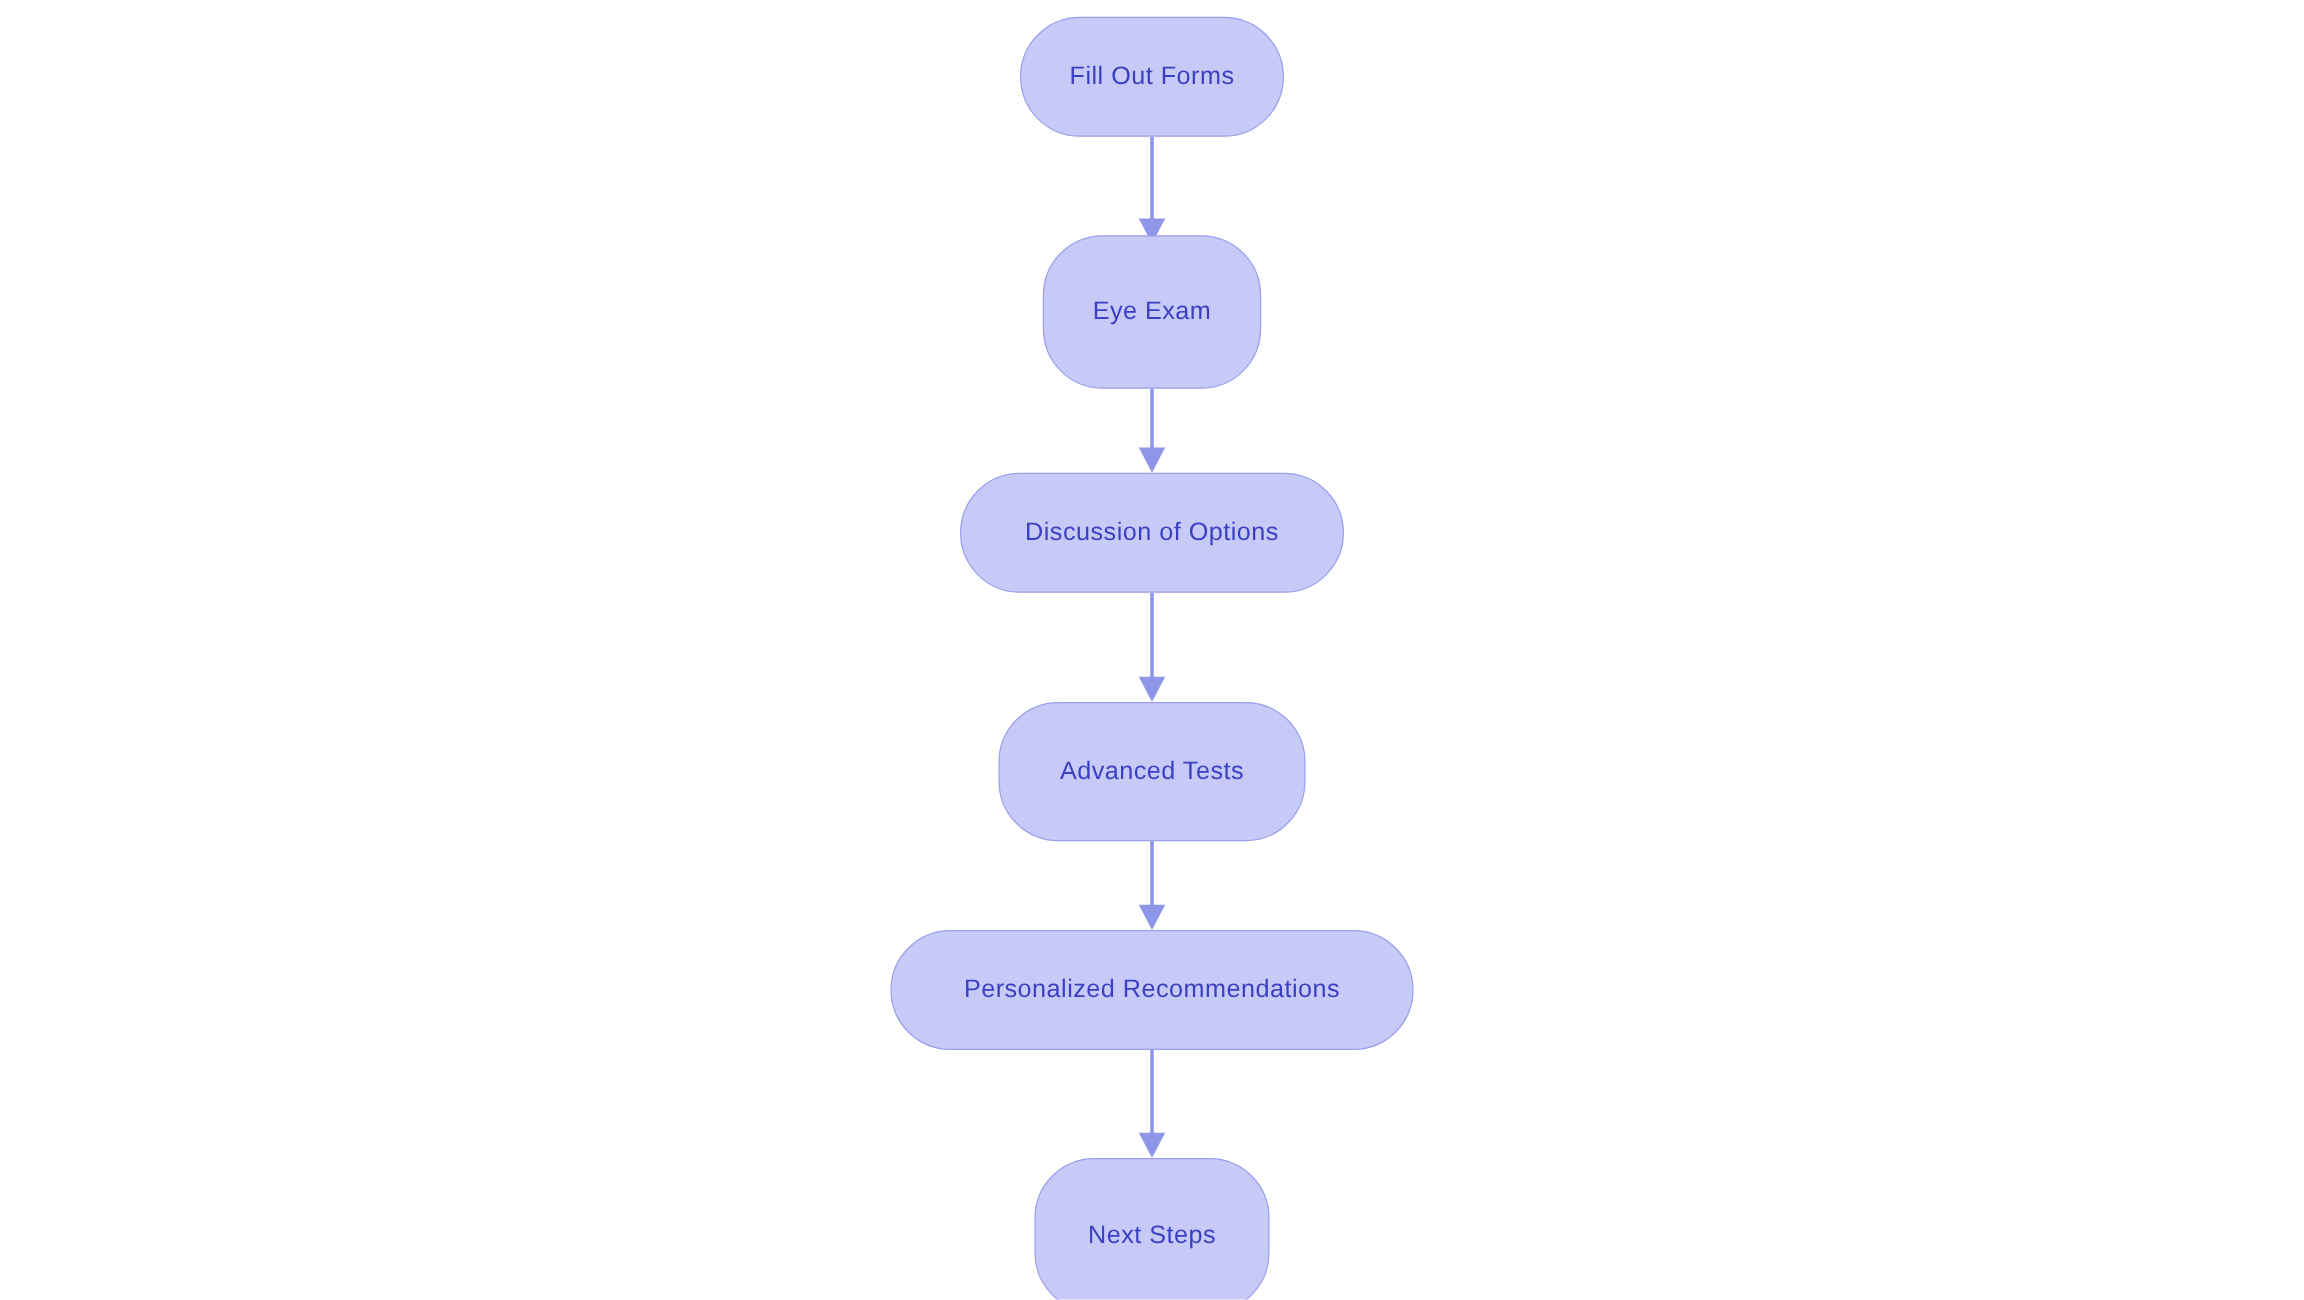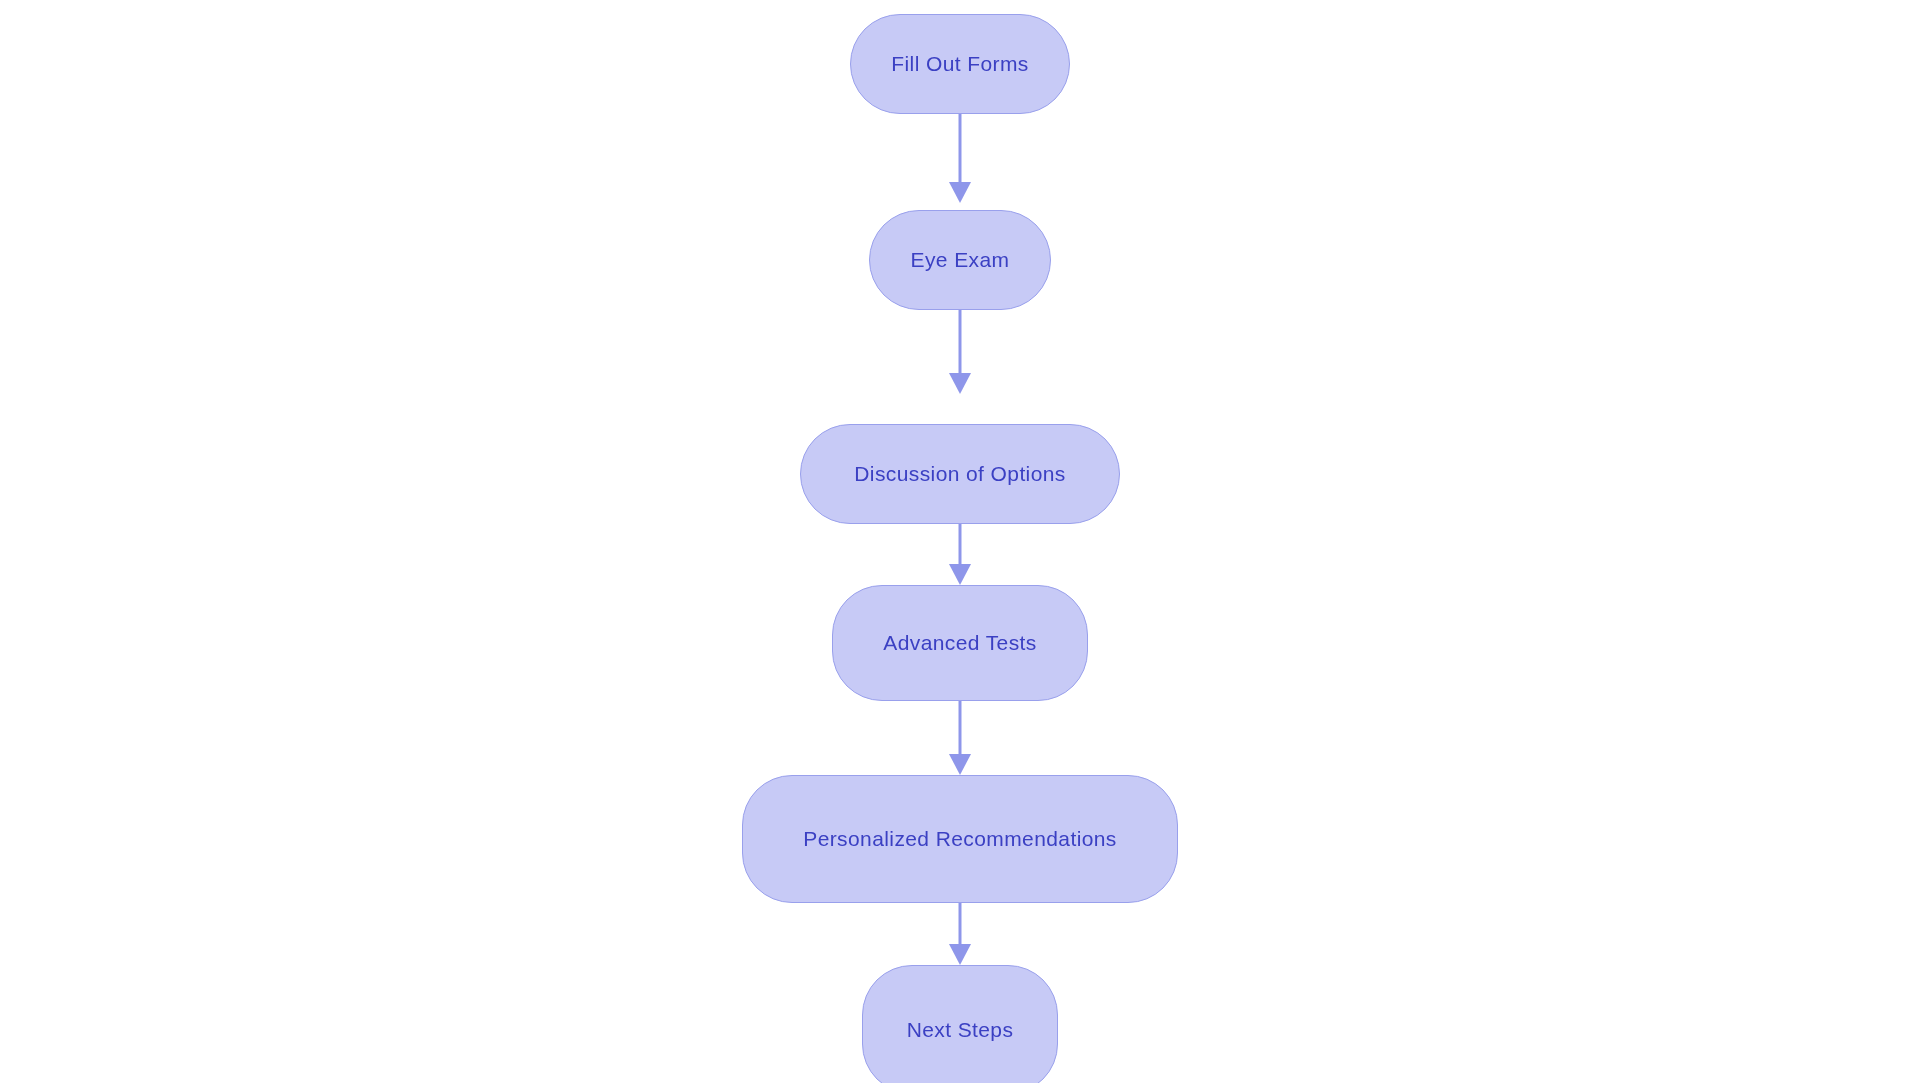--- a/index.html
+++ b/index.html
@@ -35,24 +35,24 @@
     background: #c7caf6;
     border: 1.5px solid #99a0ec;
     border-radius: 50px;
     color: #3b40c3;
     font-size: 21px;
     letter-spacing: 0.4px;
     white-space: nowrap;
     text-align: center;
   }
   .n1 { left: 850px; top: 14px;  width: 220px; height: 100px; }
-  .n2 { left: 869px; top: 210px; width: 182px; height: 100px; }
-  .n3 { left: 800px; top: 394px; width: 320px; height: 100px; margin-top: 30px; }
+  .n2 { left: 869px; top: 196px; width: 182px; height: 128px; }
+  .n3 { left: 800px; top: 394px; width: 320px; height: 100px; }
   .n4 { left: 832px; top: 585px; width: 256px; height: 116px; }
-  .n5 { left: 742px; top: 775px; width: 436px; height: 128px; }
+  .n5 { left: 742px; top: 775px; width: 436px; height: 100px; }
   .n6 { left: 862px; top: 965px; width: 196px; height: 129px; }
 </style>
 </head>
 <body>
 
 <div class="canvas">
 
   <svg class="arrows" viewBox="0 0 1920 1083" xmlns="http://www.w3.org/2000/svg" aria-hidden="true">
     <g>
       <line x1="960" y1="114" x2="960" y2="184" stroke="#8e96ea" stroke-width="3"></line>

